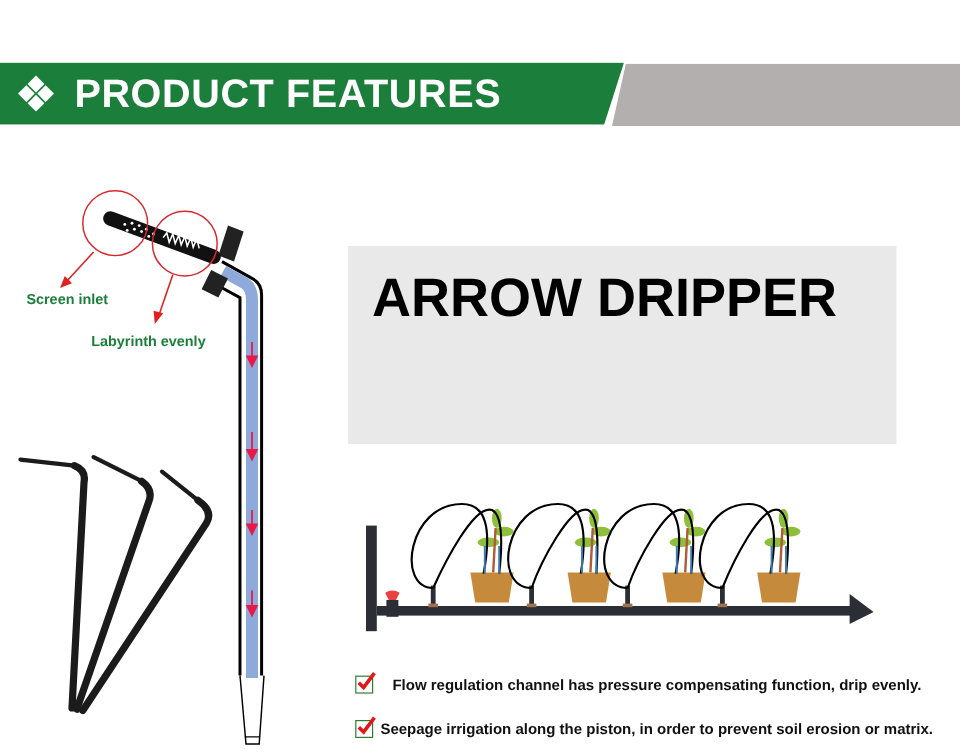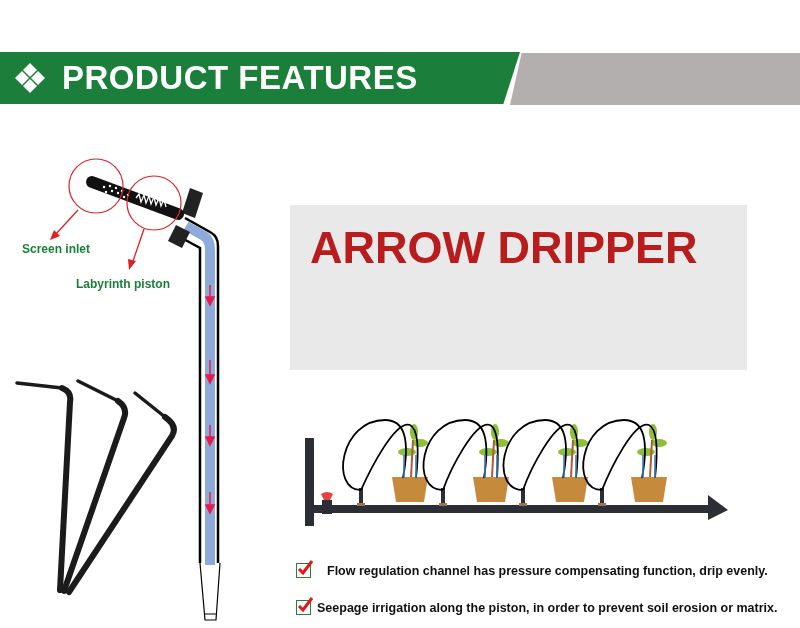--- a/index.html
+++ b/index.html
@@ -3,21 +3,21 @@
 <meta charset="utf-8">
 <style>
   html, body { margin:0; padding:0; background:#ffffff; }
   body { width:800px; height:628px; position:relative; overflow:hidden; font-family:"Liberation Sans", sans-serif; }
   .banner { position:absolute; left:0; top:52px; width:800px; height:52px; }
   .banner-green { position:absolute; left:0; top:0; width:520px; height:52px; background:#1b7f3b; clip-path:polygon(0 0,100% 0,96.8% 100%,0 100%); }
   .banner-gray { position:absolute; left:510px; top:1px; width:290px; height:52px; background:#b3afaf; clip-path:polygon(4% 0,100% 0,100% 100%,0 100%); }
   .banner-title { position:absolute; left:62px; top:7px; color:#fff; font-weight:bold; font-size:33px; letter-spacing:0.5px; line-height:38px; white-space:nowrap; }
   .diamond-icon { position:absolute; left:14px; top:10px; width:32px; height:32px; }
   .infobox { position:absolute; left:290px; top:205px; width:457px; height:165px; background:#e9e9e9; }
-  .info-title { position:absolute; left:20px; top:17px; color:#b91c1c; font-weight:bold; font-size:45px; line-height:52px; white-space:nowrap; }
+  .info-title { position:absolute; left:20px; top:17px; color:#000000; font-weight:bold; font-size:45px; line-height:52px; white-space:nowrap; }
   .info-sub { position:absolute; left:21px; top:74px; width:420px; color:#1b7f3b; font-weight:bold; font-size:18.5px; line-height:25.5px; }
   .feature { position:absolute; left:296px; font-size:12.5px; font-weight:bold; color:#111; white-space:nowrap; display:flex; align-items:center; }
   .check { width:13px; height:13px; border:1px solid #2e7d32; position:relative; margin-right:6px; background:#fff; }
   .check svg { position:absolute; left:-1px; top:-5px; }
   .label { position:absolute; color:#1b7f3b; font-weight:bold; font-size:12px; white-space:nowrap;text-align:right; }
   svg.art { position:absolute; left:0; top:0; }
 </style>
 </head>
 <body>
 
@@ -153,21 +153,21 @@
         <line x1="497" y1="455" x2="497" y2="478"></line>
       <line x1="564" y1="455" x2="564" y2="478"></line>
         <line x1="576" y1="455" x2="576" y2="478"></line>
       <line x1="643" y1="455" x2="643" y2="478"></line>
         <line x1="655" y1="455" x2="655" y2="478"></line>
     </g>
   </g>
 </svg>
 
 <div class="label" style="left:22px; top:242px;">Screen inlet</div>
-<div class="label" style="left:76px; top:277px;">Labyrinth piston</div>
+<div class="label" style="left:76px; top:277px;">Labyrinth evenly</div>
 
 <div class="infobox">
   <div class="info-title">ARROW DRIPPER</div>
 </div>
 
 <div class="feature" style="top:563px;gap:10px;">
   <span class="check">
     <svg width="18" height="18" viewBox="0 0 18 18">
         <path d="M3,10 L7,14 L16,2" stroke="#e01818" stroke-width="3" fill="none"></path>
       </svg>

